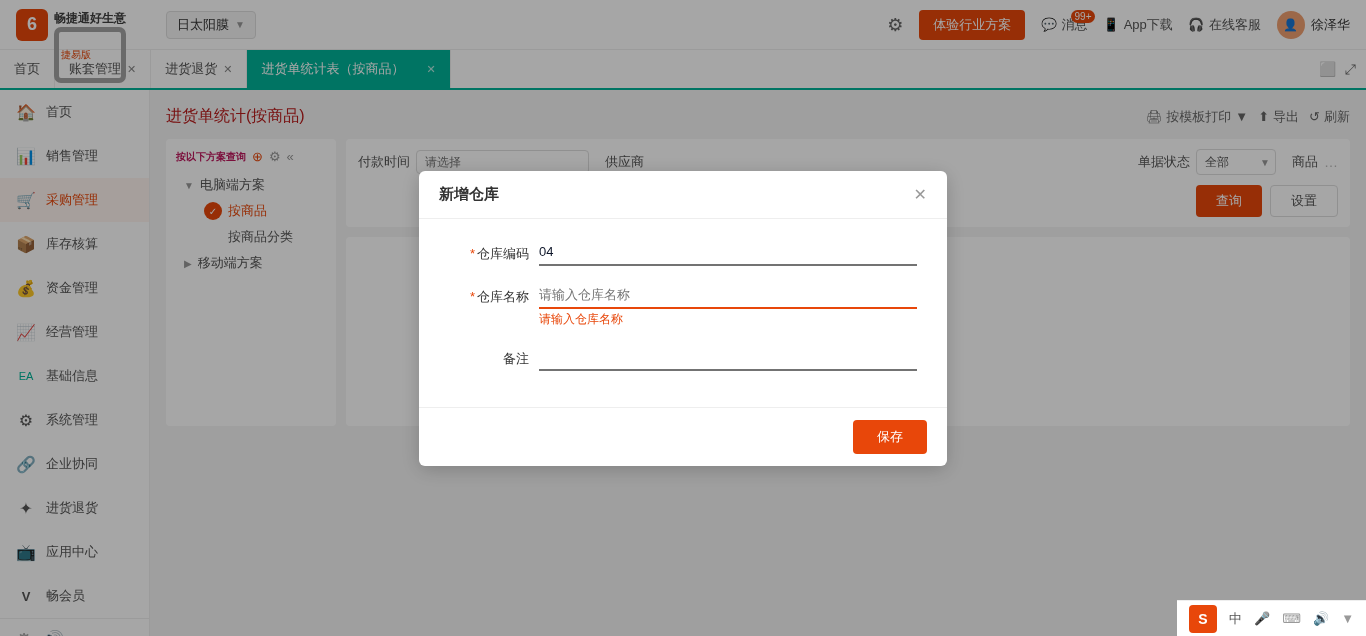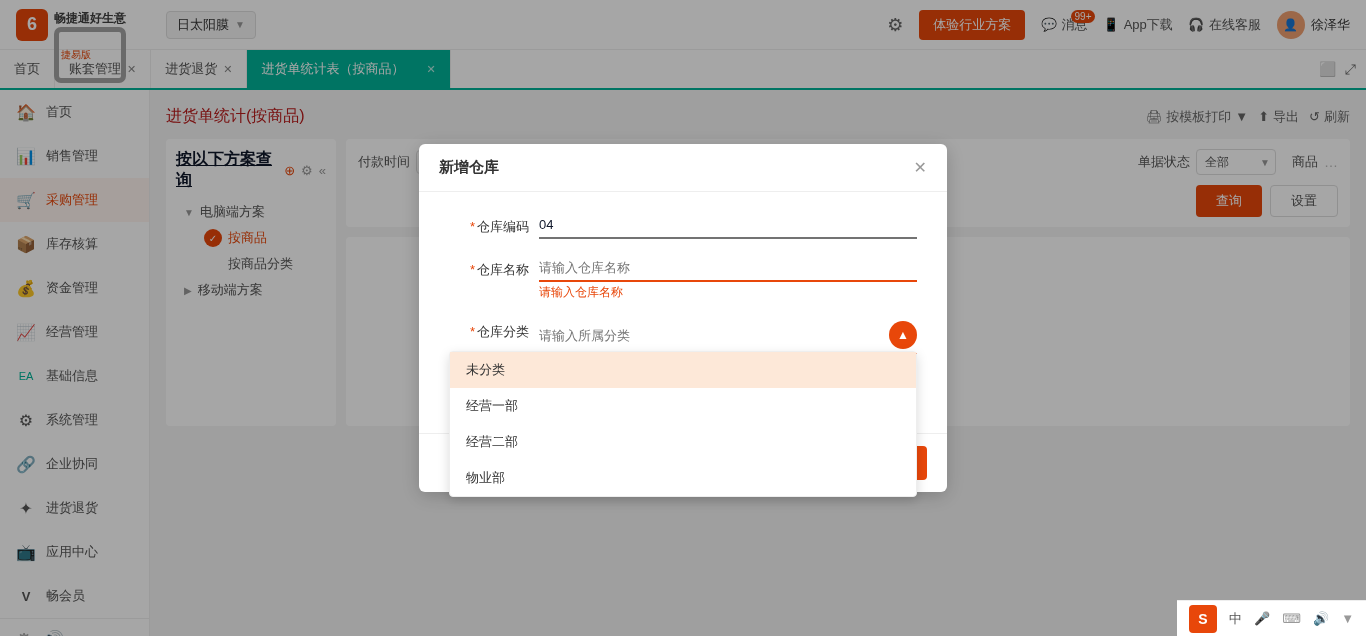--- a/index.html
+++ b/index.html
@@ -624,21 +624,21 @@
           <span>↺</span>
           <span>刷新</span>
         </div>
       </div>
     </div>
 
     <div style="display:flex;gap:10px;">
 
       <div style="width:170px;background:white;border-radius:4px;padding:10px;flex-shrink:0;">
         <div style="display:flex;align-items:center;gap:6px;margin-bottom:8px;">
-          <span style="font-size:16px;color:#0f172a;font-weight:bold;text-decoration:underline;">按以下方案查询</span>
+          <span style="font-size:10px;color:#be185d;font-weight:bold;">按以下方案查询</span>
           <span style="color:#e8470a;cursor:pointer;">⊕</span>
           <span style="color:#999;cursor:pointer;">⚙</span>
           <span style="color:#999;cursor:pointer;">«</span>
         </div>
         <div class="tree-item">
           <span class="arrow">▼</span>
           <span>电脑端方案</span>
         </div>
         <div class="tree-child">
           <div class="tree-child-item active">
@@ -721,36 +721,20 @@
       </div>
 
       <div class="form-row">
         <label class="form-label required">仓库名称</label>
         <div class="form-input-wrapper">
           <input class="form-input error-border" type="text" placeholder="请输入仓库名称" style="">
           <div class="error-text">请输入仓库名称</div>
         </div>
       </div>
 
-      <div class="form-row" style="position:relative;">
-        <label class="form-label required">仓库分类</label>
-        <div class="form-input-wrapper">
-          <div class="category-input-row">
-            <input class="category-input" type="text" placeholder="请输入所属分类" style="">
-            <div class="chevron-up-btn">▲</div>
-          </div>
-
-          <div class="dropdown-list" style="top:32px;left:0;right:0;width:auto;">
-            <div class="dropdown-item selected">未分类</div>
-            <div class="dropdown-item">经营一部</div>
-            <div class="dropdown-item">经营二部</div>
-            <div class="dropdown-item">物业部</div>
-          </div>
-        </div>
-      </div>
 
       <div class="form-row">
         <label class="form-label">备注</label>
         <div class="form-input-wrapper">
           <input class="form-input" type="text" style="">
         </div>
       </div>
 
     </div>
     <div class="modal-footer">

